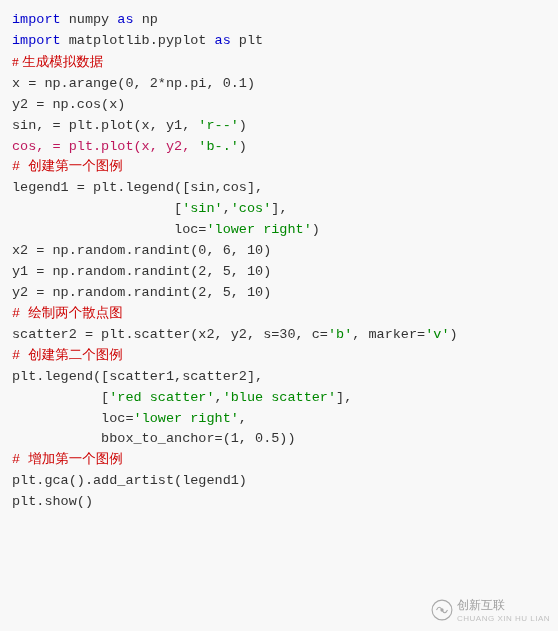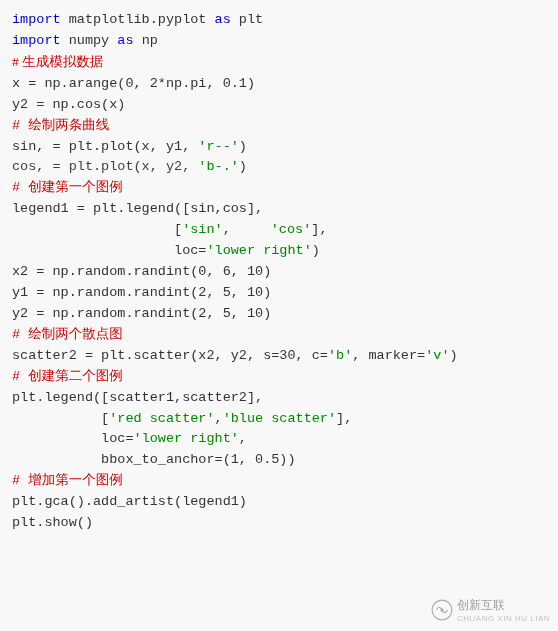--- a/index.html
+++ b/index.html
@@ -36,33 +36,32 @@
     .watermark-logo {
       width: 22px;
       height: 22px;
     }
   </style>
 </head>
 <body>
 
 <div class="code-container">
   <div id="code-block">
+      <span class="code-line"><span style="color: rgb(0, 0, 204);">import</span><span style="color: rgb(51, 51, 51);"> numpy </span><span style="color: rgb(0, 0, 204);">as</span><span style="color: rgb(51, 51, 51);"> np</span></span>
       <span class="code-line"><span style="color: rgb(0, 0, 204);">import</span><span style="color: rgb(51, 51, 51);"> matplotlib.pyplot </span><span style="color: rgb(0, 0, 204);">as</span><span style="color: rgb(51, 51, 51);"> plt</span></span>
-      <span class="code-line"><span style="color: rgb(0, 0, 204);">import</span><span style="color: rgb(51, 51, 51);"> numpy </span><span style="color: rgb(0, 0, 204);">as</span><span style="color: rgb(51, 51, 51);"> np</span></span>
       <span class="code-line"><span style="color: rgb(51, 51, 51);"></span></span>
       <span class="code-line"><span style="color: rgb(204, 0, 0); font-family: Liberation Serif, serif;"># 生成模拟数据</span></span>
       <span class="code-line"><span style="color: rgb(51, 51, 51);">x = np.arange(0, 2*np.pi, 0.1)</span></span>
       <span class="code-line"><span style="color: rgb(51, 51, 51); text-align: center;">y2 = np.cos(x)</span></span>
       <span class="code-line"><span style="color: rgb(51, 51, 51);"></span></span>
-      <span class="code-line"><span style="color: rgb(204, 0, 0);"># 绘制两条曲线</span></span>
       <span class="code-line"><span style="color: rgb(51, 51, 51);">sin, = plt.plot(x, y1, </span><span style="color: rgb(0, 136, 0);">'r--'</span><span style="color: rgb(51, 51, 51);">)</span></span>
-      <span class="code-line"><span style="color: #404040;">cos, = plt.plot(x, y2, </span><span style="color: rgb(0, 136, 0);">'b-.'</span><span style="color: rgb(51, 51, 51);">)</span></span>
+      <span class="code-line"><span style="color: #be185d;">cos, = plt.plot(x, y2, </span><span style="color: rgb(0, 136, 0);">'b-.'</span><span style="color: rgb(51, 51, 51);">)</span></span>
       <span class="code-line"><span style="color: rgb(204, 0, 0);"># 创建第一个图例</span></span>
       <span class="code-line"><span style="color: rgb(51, 51, 51);">legend1 = plt.legend([sin,cos],</span></span>
-      <span class="code-line"><span style="color: rgb(51, 51, 51);">                    [</span><span style="color: rgb(0, 136, 0);">'sin'</span><span style="color: rgb(51, 51, 51);">,</span><span style="color: rgb(0, 136, 0); margin-left: 40px;">'cos'</span><span style="color: rgb(51, 51, 51);">],</span></span>
+      <span class="code-line"><span style="color: rgb(51, 51, 51);">                    [</span><span style="color: rgb(0, 136, 0);">'sin'</span><span style="color: rgb(51, 51, 51);">,</span><span style="color: rgb(0, 136, 0);">'cos'</span><span style="color: rgb(51, 51, 51);">],</span></span>
       <span class="code-line"><span style="color: rgb(51, 51, 51);">                    loc=</span><span style="color: rgb(0, 136, 0);">'lower right'</span><span style="color: rgb(51, 51, 51);">)</span></span>
       <span class="code-line"><span style="color: rgb(51, 51, 51);"></span></span>
       <span class="code-line"><span style="color: rgb(51, 51, 51);">x2 = np.random.randint(0, 6, 10)</span></span>
       <span class="code-line"><span style="color: rgb(51, 51, 51); text-align: center;">y1 = np.random.randint(2, 5, 10)</span></span>
       <span class="code-line"><span style="color: rgb(51, 51, 51);">y2 = np.random.randint(2, 5, 10)</span></span>
       <span class="code-line"><span style="color: rgb(51, 51, 51);"></span></span>
       <span class="code-line"><span style="color: rgb(204, 0, 0);"># 绘制两个散点图</span></span>
       <span class="code-line"><span style="color: rgb(51, 51, 51);">scatter2 = plt.scatter(x2, y2, s=30, c=</span><span style="color: rgb(0, 136, 0);">'b'</span><span style="color: rgb(51, 51, 51);">, marker=</span><span style="color: rgb(0, 136, 0);">'v'</span><span style="color: rgb(51, 51, 51);">)</span></span>
       <span class="code-line"><span style="color: rgb(51, 51, 51);"></span></span>
       <span class="code-line"><span style="color: rgb(204, 0, 0);"># 创建第二个图例</span></span>

